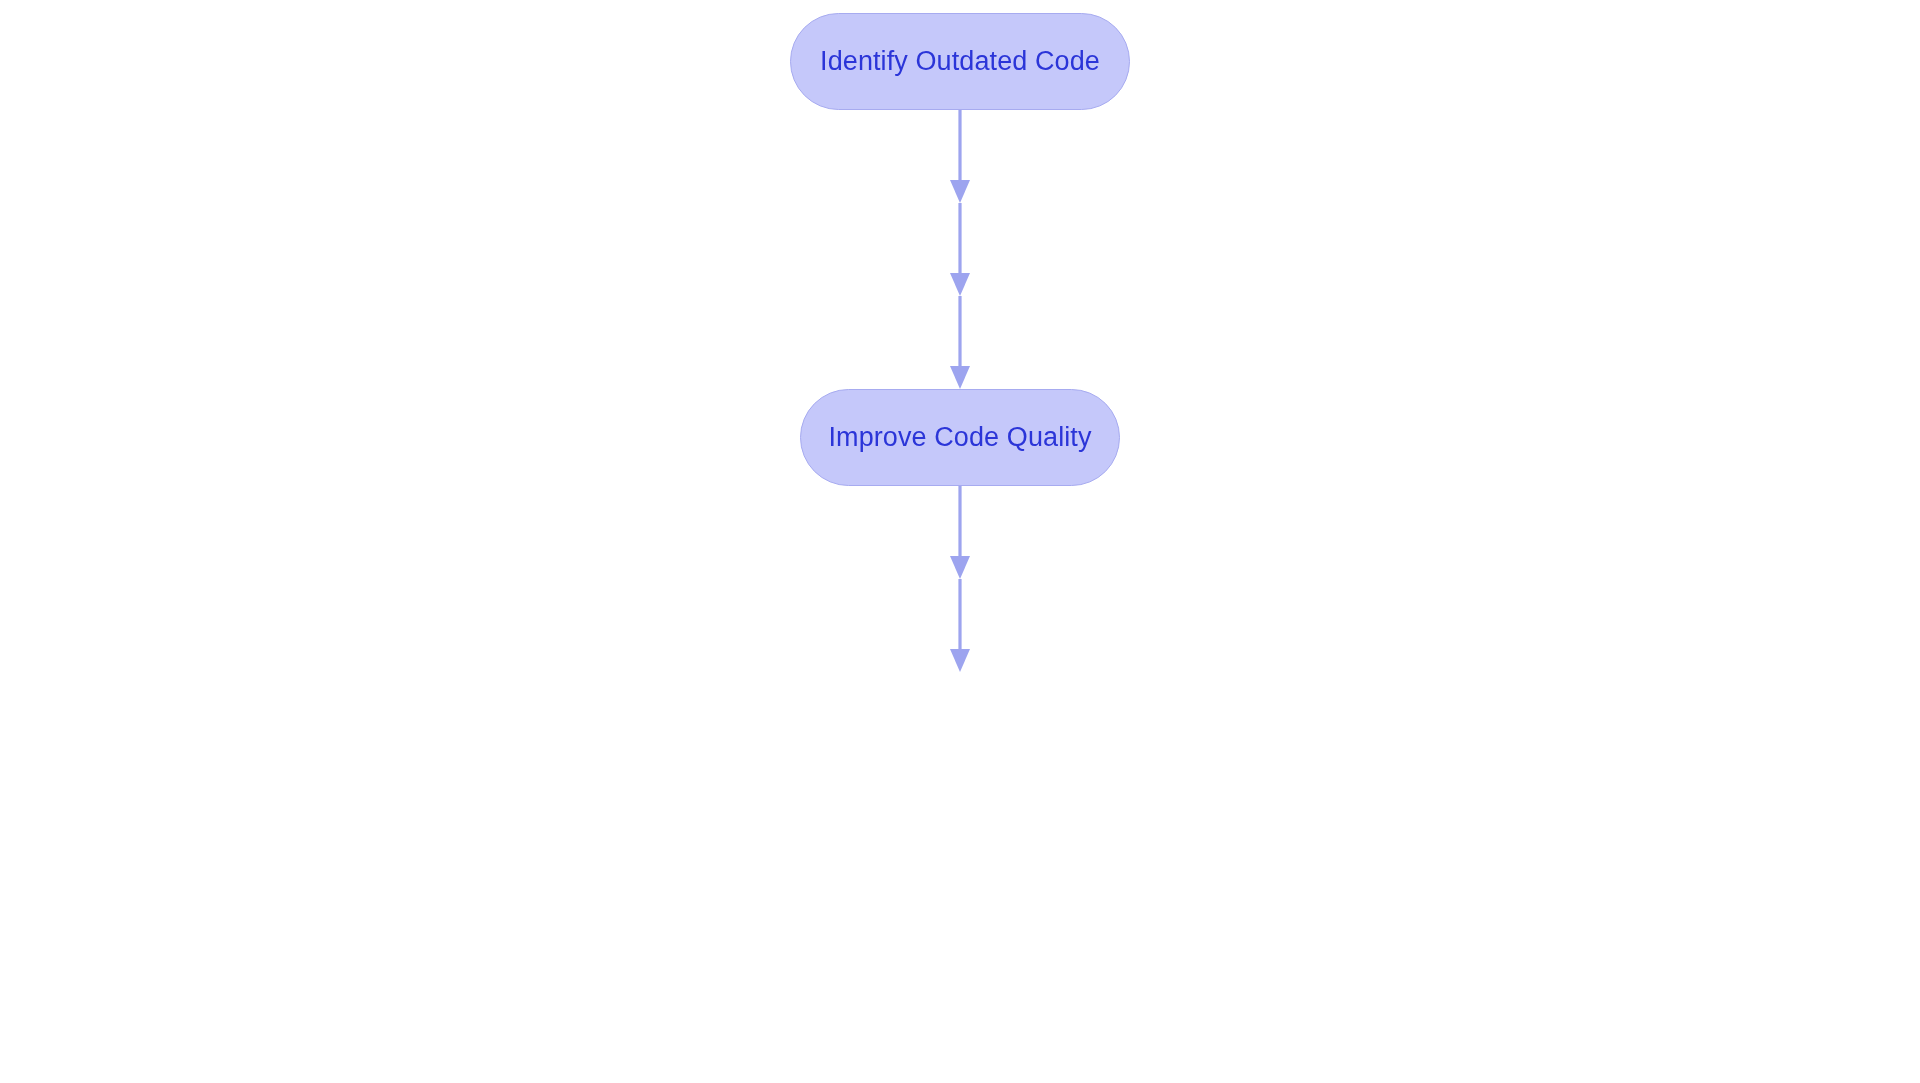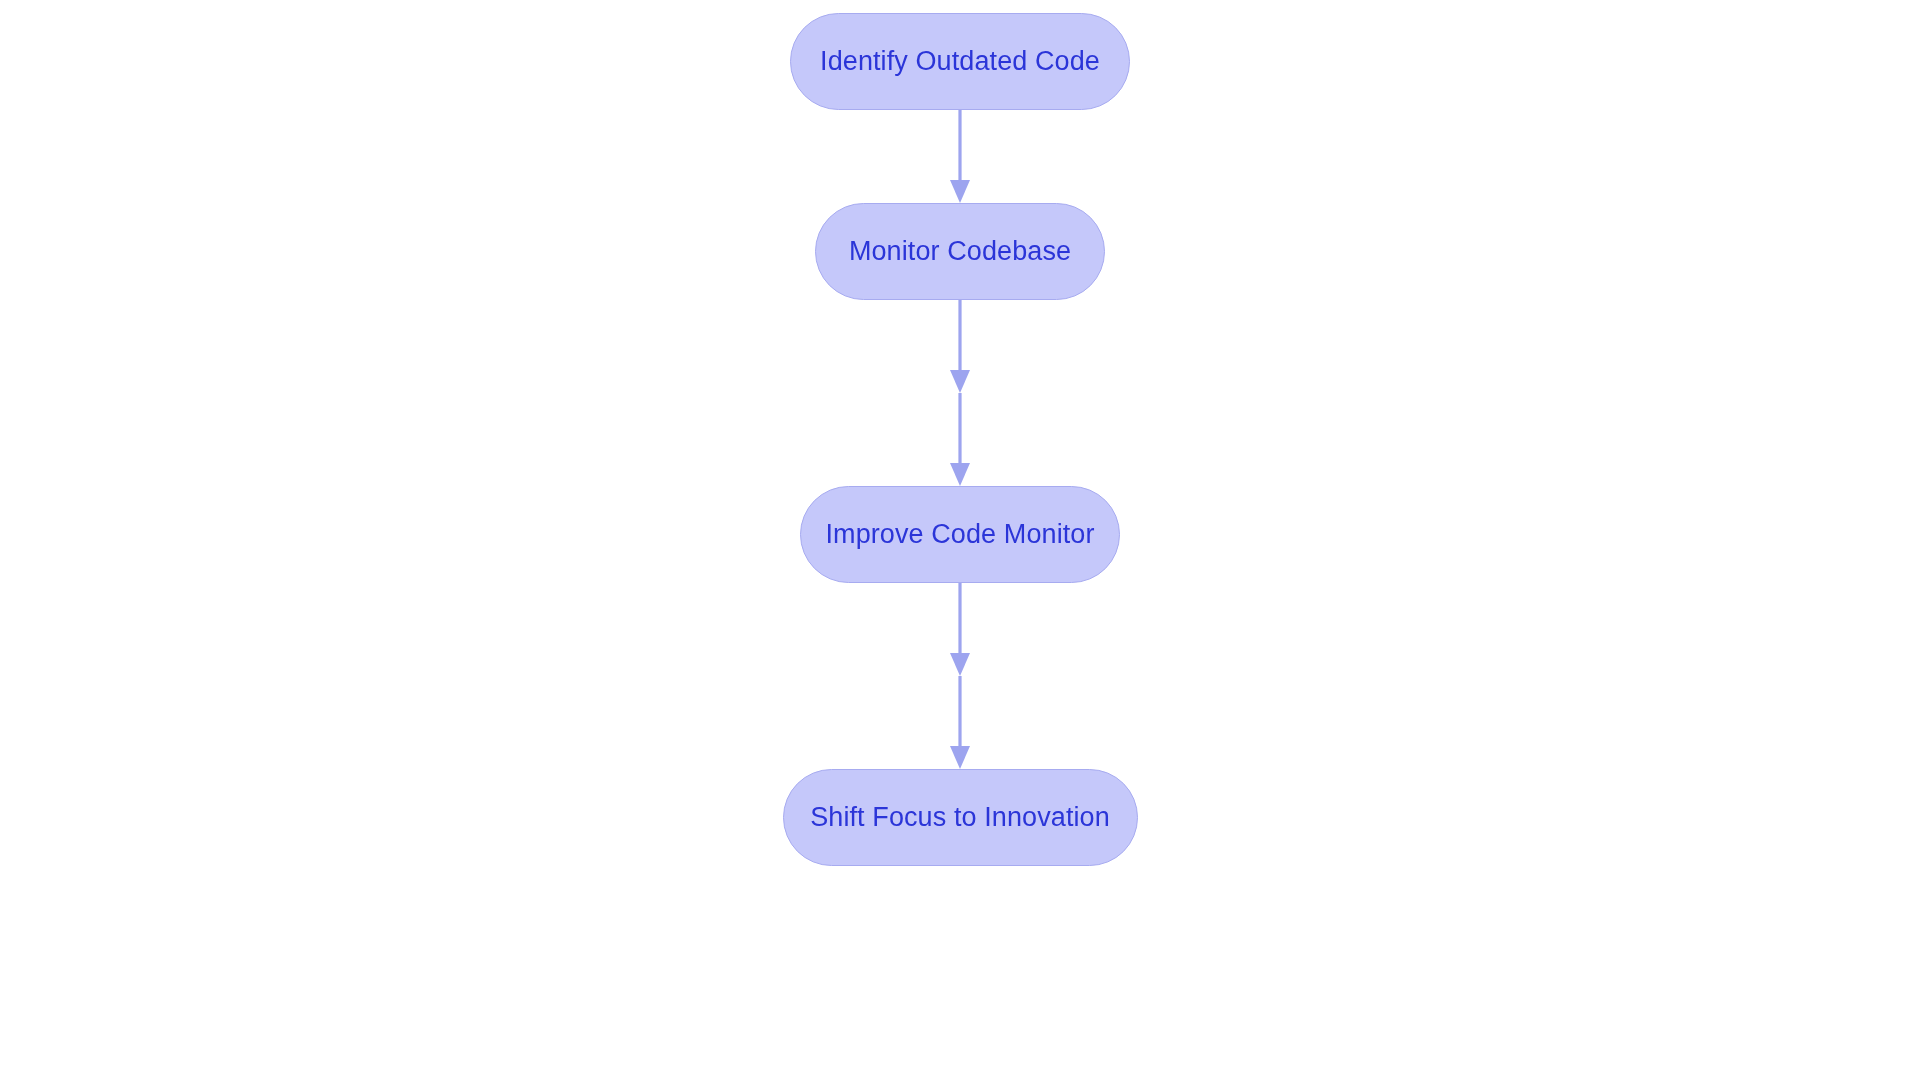--- a/index.html
+++ b/index.html
@@ -105,56 +105,50 @@
       <span class="node-label">Identify Outdated Code</span>
     </div>
 
     <div class="flow-connector">
       <svg viewBox="0 0 40 93" xmlns="http://www.w3.org/2000/svg" aria-hidden="true">
         <line class="conn-line" x1="20" y1="0" x2="20" y2="72"></line>
         <polygon class="conn-head" points="10,70 30,70 20,93"></polygon>
       </svg>
     </div>
 
-    <div class="flow-node node-w-2">
-      <span class="node-label">Monitor Codebase</span>
+
+    <div class="flow-connector">
+      <svg viewBox="0 0 40 93" xmlns="http://www.w3.org/2000/svg" aria-hidden="true">
+        <line class="conn-line" x1="20" y1="0" x2="20" y2="72"></line>
+        <polygon class="conn-head" points="10,70 30,70 20,93"></polygon>
+      </svg>
+    </div>
+
+
+    <div class="flow-connector">
+      <svg viewBox="0 0 40 93" xmlns="http://www.w3.org/2000/svg" aria-hidden="true">
+        <line class="conn-line" x1="20" y1="0" x2="20" y2="72"></line>
+        <polygon class="conn-head" points="10,70 30,70 20,93"></polygon>
+      </svg>
+    </div>
+
+    <div class="flow-node node-w-4">
+      <span class="node-label">Improve Code Quality</span>
     </div>
 
     <div class="flow-connector">
       <svg viewBox="0 0 40 93" xmlns="http://www.w3.org/2000/svg" aria-hidden="true">
         <line class="conn-line" x1="20" y1="0" x2="20" y2="72"></line>
         <polygon class="conn-head" points="10,70 30,70 20,93"></polygon>
       </svg>
     </div>
 
 
     <div class="flow-connector">
       <svg viewBox="0 0 40 93" xmlns="http://www.w3.org/2000/svg" aria-hidden="true">
         <line class="conn-line" x1="20" y1="0" x2="20" y2="72"></line>
         <polygon class="conn-head" points="10,70 30,70 20,93"></polygon>
       </svg>
     </div>
 
-    <div class="flow-node node-w-4">
-      <span class="node-label">Improve Code Monitor</span>
-    </div>
-
-    <div class="flow-connector">
-      <svg viewBox="0 0 40 93" xmlns="http://www.w3.org/2000/svg" aria-hidden="true">
-        <line class="conn-line" x1="20" y1="0" x2="20" y2="72"></line>
-        <polygon class="conn-head" points="10,70 30,70 20,93"></polygon>
-      </svg>
-    </div>
-
-
-    <div class="flow-connector">
-      <svg viewBox="0 0 40 93" xmlns="http://www.w3.org/2000/svg" aria-hidden="true">
-        <line class="conn-line" x1="20" y1="0" x2="20" y2="72"></line>
-        <polygon class="conn-head" points="10,70 30,70 20,93"></polygon>
-      </svg>
-    </div>
-
-    <div class="flow-node node-w-6">
-      <span class="node-label">Shift Focus to Innovation</span>
-    </div>
 
   </div>
 </div>
 
 </body></html>

